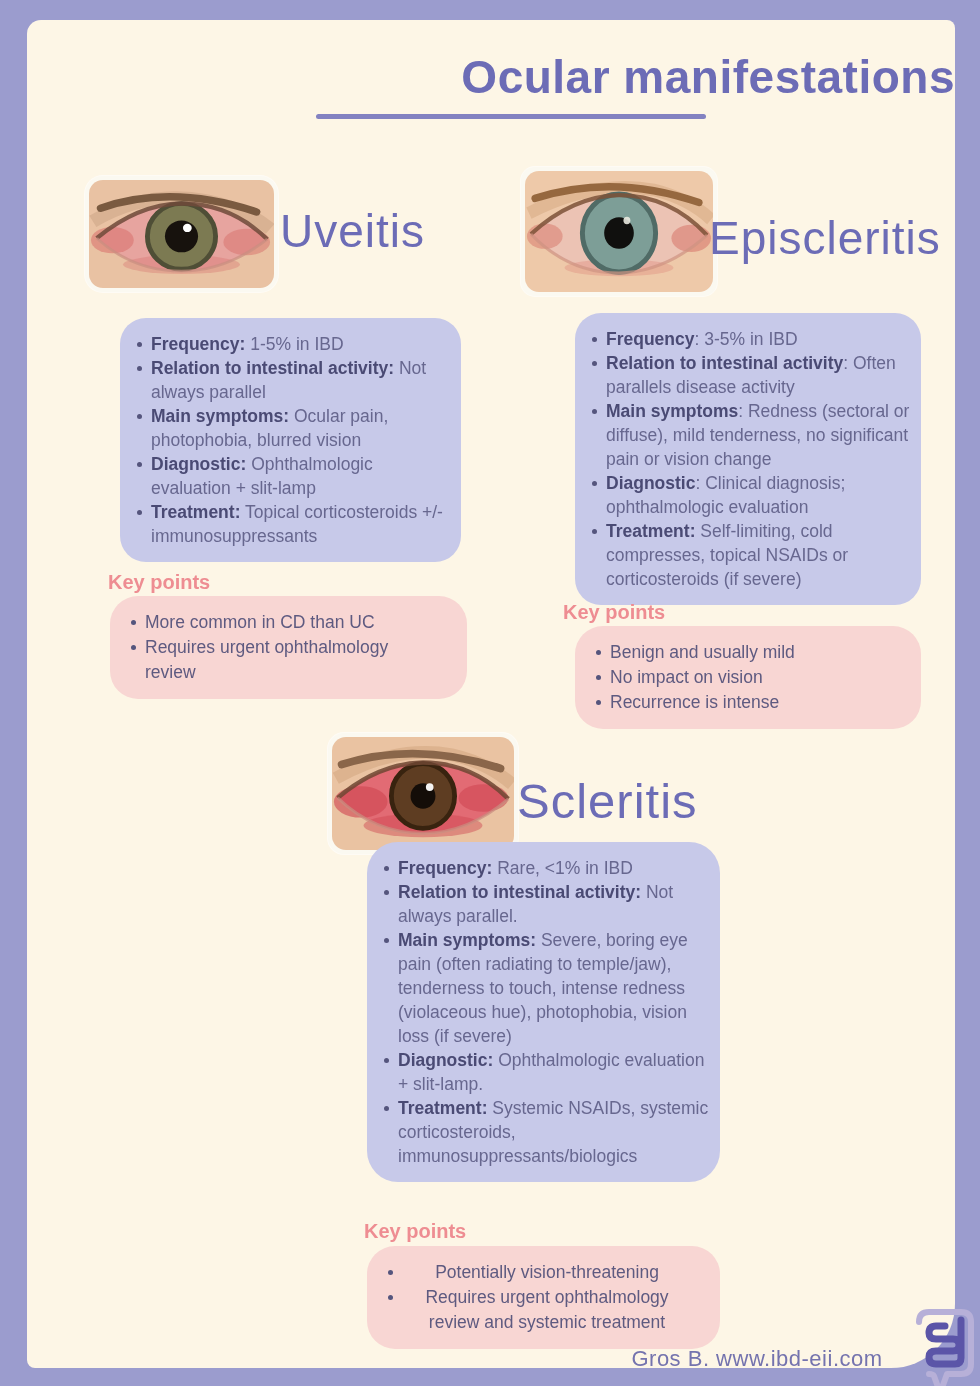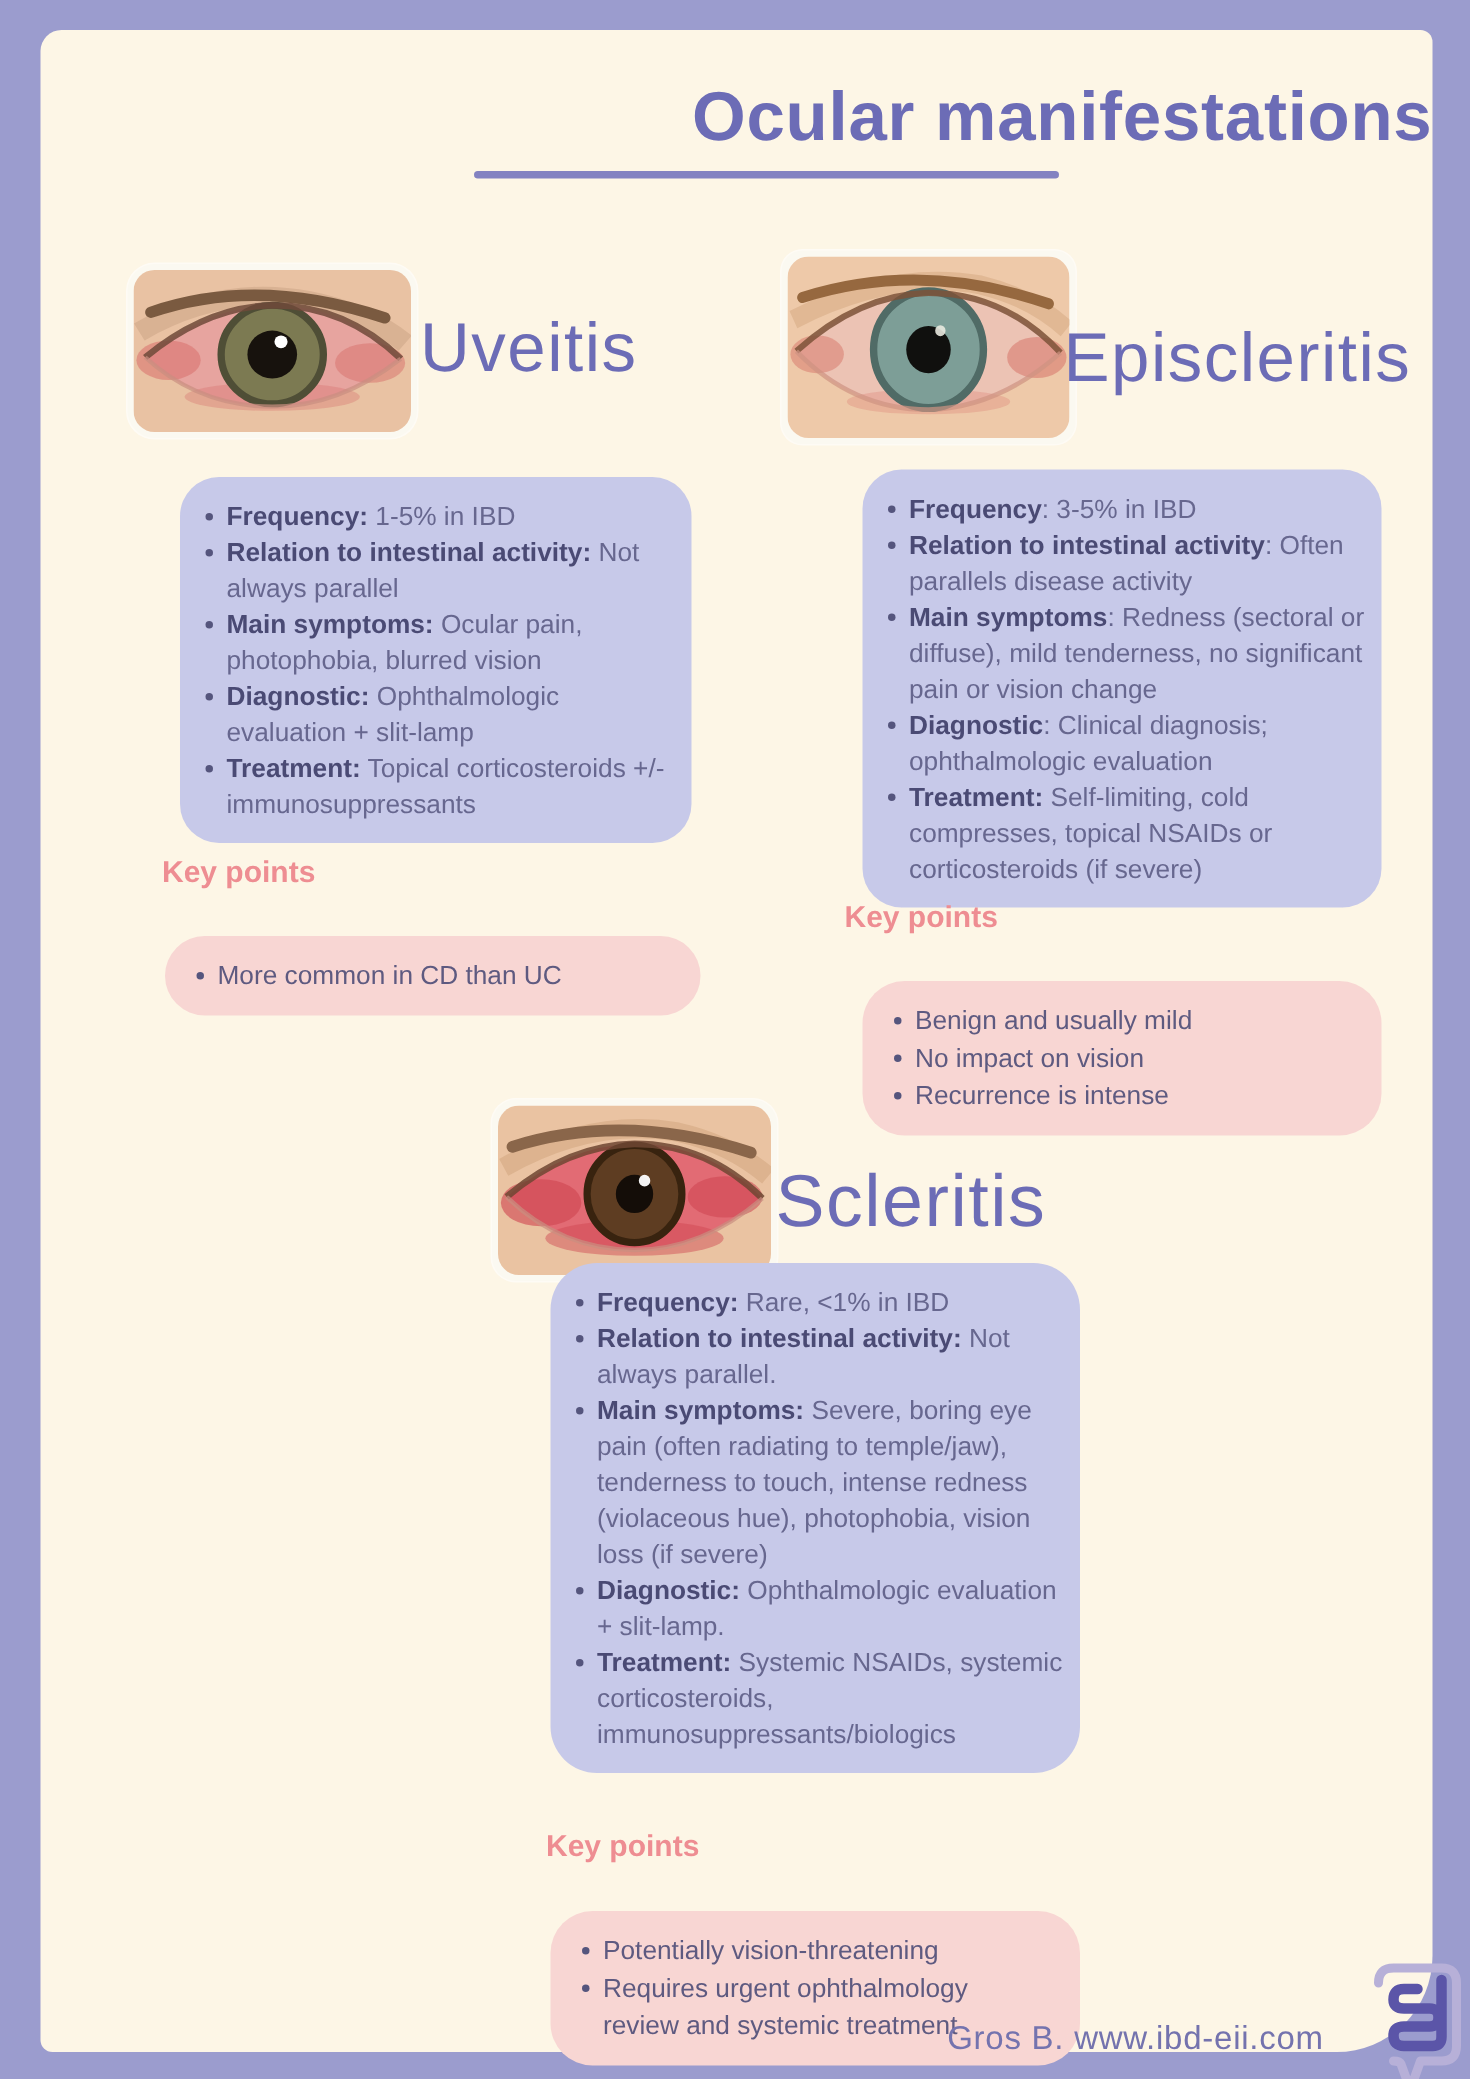--- a/index.html
+++ b/index.html
@@ -59,25 +59,25 @@
   
   .key-label {
     position:absolute; font-size:20px; font-weight:700; color:#ee8d92;
   }
   .kl-uveitis      { left:81px;  top:551px; }
   .kl-episcleritis { left:536px; top:581px; }
   .kl-scleritis    { left:337px; top:1200px; }
   .key-box {
     position:absolute; background:#f8d6d3; border-radius:28px;
     padding:14px 28px 14px 18px;
-    font-size:17.5px; line-height:25px; color:#5e5a80;margin-top:28px;
+    font-size:17.5px; line-height:25px; color:#5e5a80;
   }
   .kb-uveitis      { left:83px;  top:576px; width:357px; }
   .kb-episcleritis { left:548px; top:606px; width:346px; }
-  .kb-scleritis    { left:340px; top:1226px; width:353px; }
+  .kb-scleritis    { left:340px; top:1226px; width:353px;text-align:center; }
   
   .credit {
     position:absolute; top:1326px; left:580px; width:300px;
     text-align:center; font-size:22px; color:#7473ae; letter-spacing:0.5px;
   }
   .logo { position:absolute; left:884px; top:1286px; width:66px; height:90px; }
 </style>
 </head>
 <body>
 
@@ -113,20 +113,21 @@
         <li><b>Main symptoms:</b><span> Ocular pain, photophobia, blurred vision</span></li>
         <li><b>Diagnostic:</b><span> Ophthalmologic evaluation + slit-lamp</span></li>
         <li><b>Treatment:</b><span> Topical corticosteroids +/- immunosuppressants</span></li>
       </ul>
     </div>
 
     <div class="key-label kl-uveitis">Key points</div>
     <div class="key-box kb-uveitis">
       <ul>
         <li>More common in CD than UC</li>
+        <li>Requires urgent ophthalmology review</li>
       </ul>
     </div>
 
     <div class="photo-card pc-episcleritis" role="img" aria-label="photo of a mildly red eye with blue-green iris (episcleritis)">
       <svg viewBox="0 0 190 115" preserveAspectRatio="none">
         <rect width="190" height="115" fill="#eec9a9"></rect>
         <path d="M4,40 Q70,8 130,18 Q165,26 188,46" stroke="#d3a87f" stroke-width="12" fill="none" opacity="0.5"></path>
         <path d="M10,26 Q90,2 176,30" stroke="#96683f" stroke-width="7" fill="none" stroke-linecap="round"></path>
         <path d="M6,60 Q48,24 95,23 Q146,23 184,61 Q142,96 95,97 Q44,97 6,60 Z" fill="#ecc3b4"></path>
         <ellipse cx="20" cy="62" rx="18" ry="12" fill="#d97b70" opacity="0.55"></ellipse>

